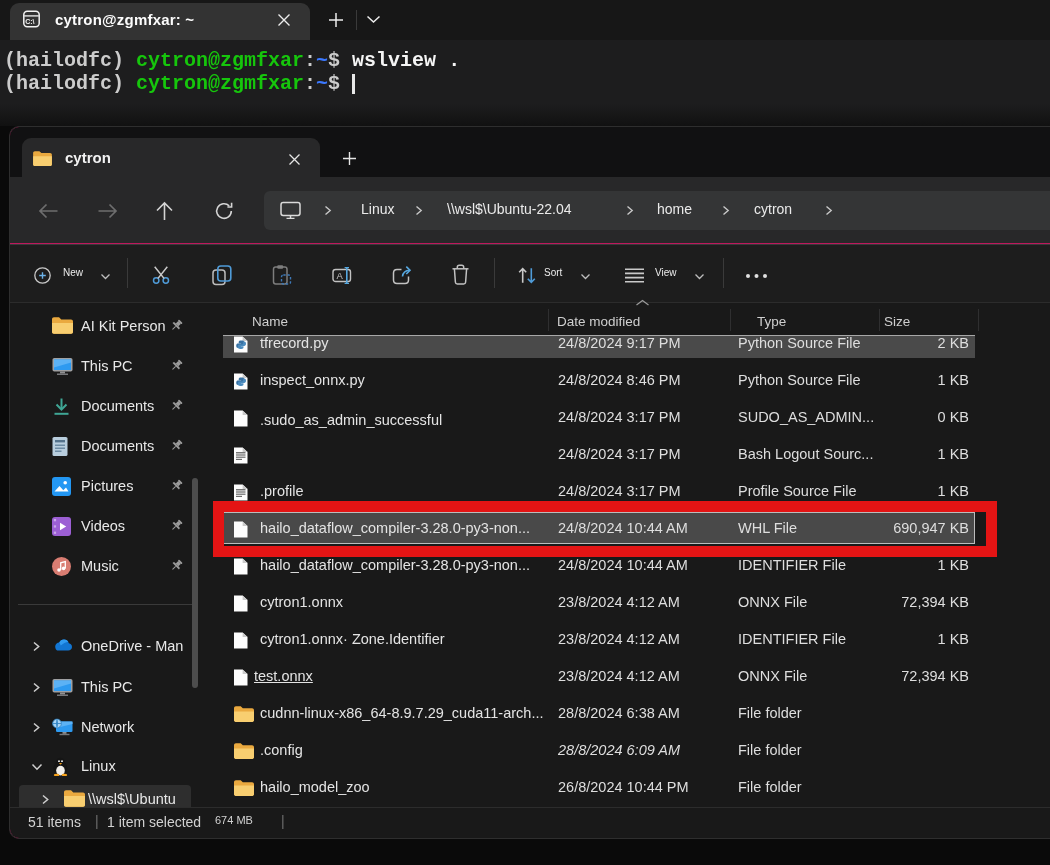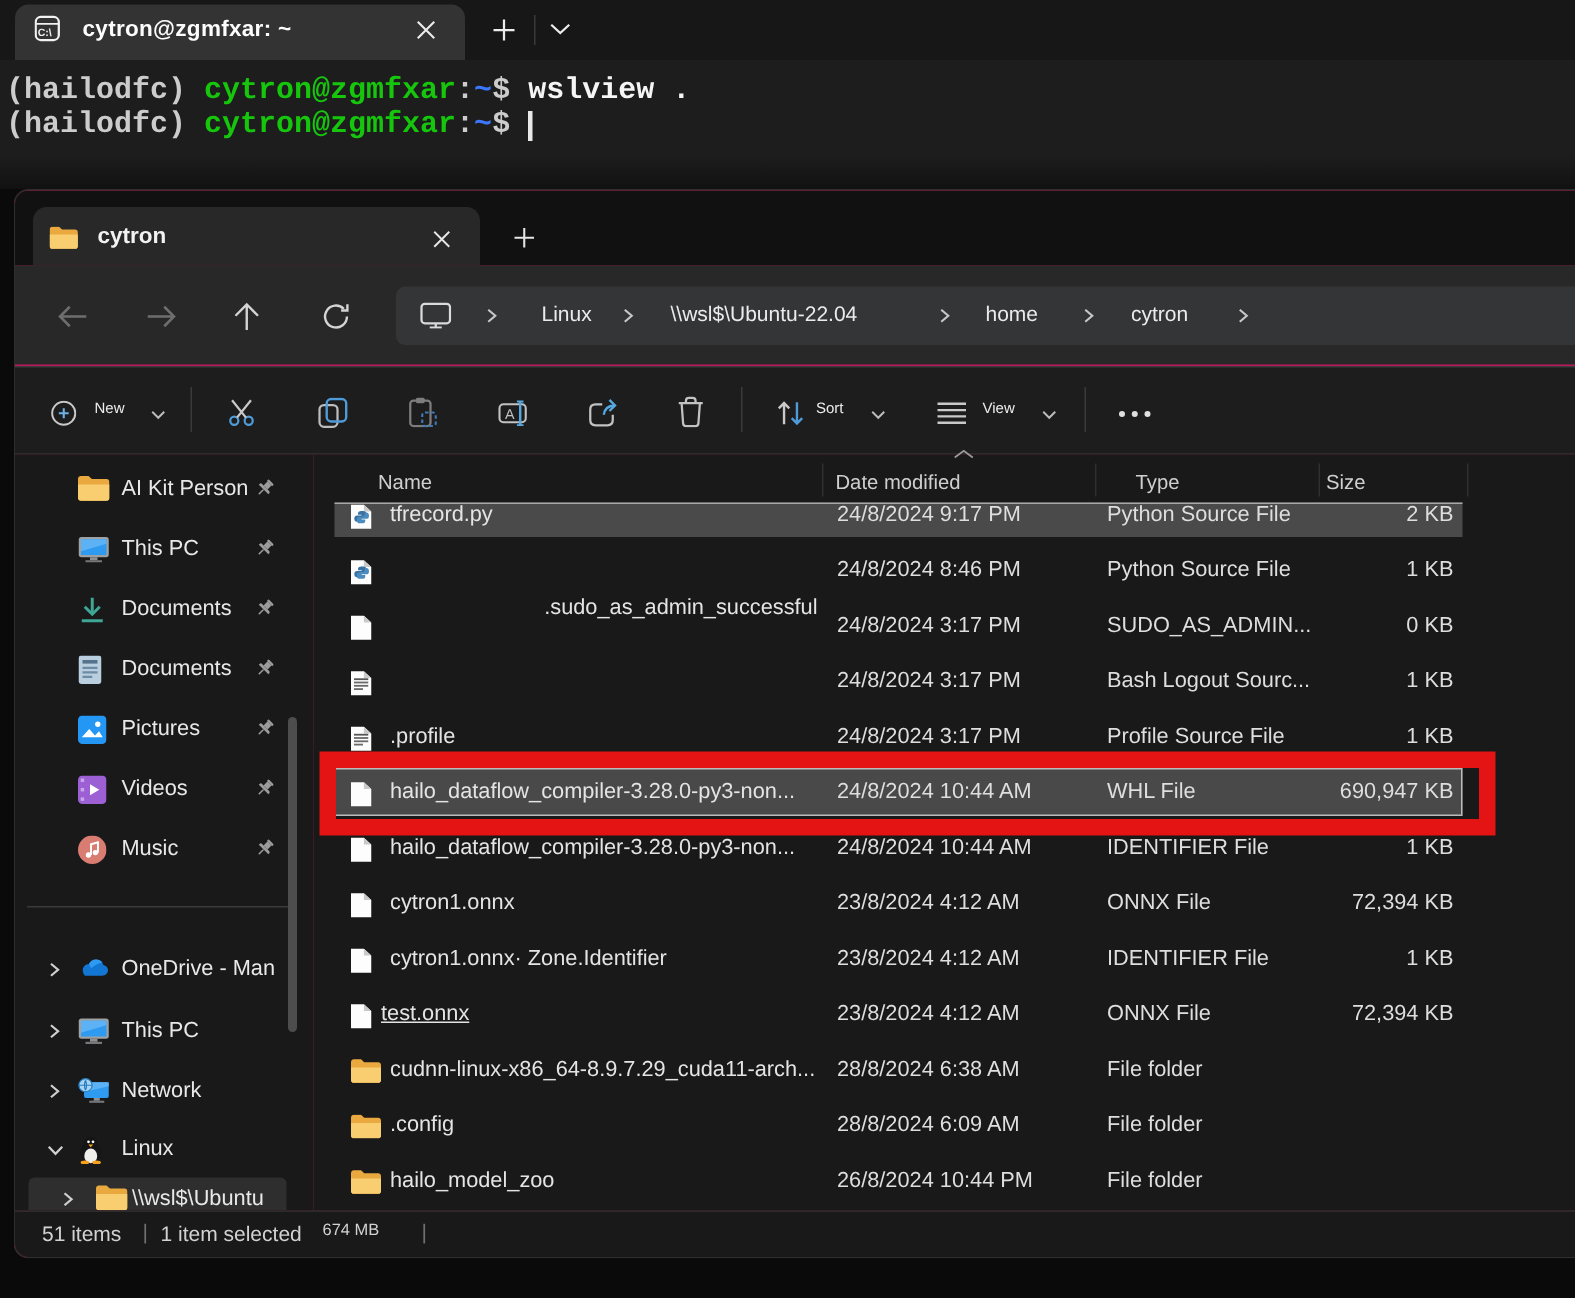--- a/index.html
+++ b/index.html
@@ -490,30 +490,31 @@
   <div class="abs icon-py" style="left:224px;top:246px;">
       <svg width="14" height="17">
         <path d="M0 .5h8.6L13.5 5v11.5H0z" fill="#fdfdfd"></path>
         <path d="M8.6.5L13.5 5H8.6z" fill="#c9c9c9"></path>
         <g>
           <path d="M6.9 4.6c-1.6 0-2.2.7-2.2 1.6v1h2.4v.4H4c-1 0-1.8.6-1.8 2.1 0 1.5.8 2.2 1.8 2.2h1v-1.3c0-.9.8-1.7 1.9-1.7h2c.8 0 1.4-.6 1.4-1.4V6.2c0-.9-.8-1.6-2.2-1.6z" fill="#3871a2"></path>
           <path d="M7.3 12.9c1.6 0 2.2-.7 2.2-1.6v-1H7.1v-.4h3.1c1 0 1.8-.6 1.8-2.1 0-1.5-.8-2.2-1.8-2.2h-1v1.3c0 .9-.8 1.7-1.9 1.7h-2c-.8 0-1.4.6-1.4 1.4v1.3c0 .9.8 1.6 2.2 1.6z" fill="#4b8bbe"></path>
         </g>
       </svg>
     </div>
+  <div class="abs row-name" style="left:250px;top:245px;width:285px;">inspect_onnx.py</div>
   <div class="abs cell" style="left:548px;top:245px;">24/8/2024 8:46 PM</div>
   <div class="abs cell" style="left:728px;top:245px;">Python Source File</div>
   <div class="abs cell" style="left:850px;top:245px;width:109px;text-align:right;">1 KB</div>
   <div class="abs icon-blank" style="left:224px;top:283px;">
       <svg width="14" height="17">
         <path d="M0 .5h8.6L13.5 5v11.5H0z" fill="#fdfdfd"></path>
         <path d="M8.6.5L13.5 5H8.6z" fill="#c9c9c9"></path>
       </svg>
     </div>
-  <div class="abs row-name" style="left:250px;top:270px;width:285px;text-align:right;">.sudo_as_admin_successful</div>
+  <div class="abs row-name" style="left:250px;top:285px;width:285px;">.sudo_as_admin_successful</div>
   <div class="abs cell" style="left:548px;top:282px;">24/8/2024 3:17 PM</div>
   <div class="abs cell" style="left:728px;top:282px;">SUDO_AS_ADMIN...</div>
   <div class="abs cell" style="left:850px;top:282px;width:109px;text-align:right;">0 KB</div>
   <div class="abs icon-doc" style="left:224px;top:320px;">
       <svg width="14" height="17">
         <path d="M0 .5h8.6L13.5 5v11.5H0z" fill="#fdfdfd"></path>
         <path d="M8.6.5L13.5 5H8.6z" fill="#c9c9c9"></path>
         <rect x="2" y="5.2" width="9.5" height="1.2" fill="#555"></rect>
         <rect x="2" y="7.4" width="9.5" height="1.2" fill="#6a6a6a"></rect>
         <rect x="2" y="9.6" width="9.5" height="1.2" fill="#6a6a6a"></rect>
@@ -596,21 +597,21 @@
   <div class="abs row-name" style="left:250px;top:578px;width:285px;">cudnn-linux-x86_64-8.9.7.29_cuda11-arch...</div>
   <div class="abs cell" style="left:548px;top:578px;">28/8/2024 6:38 AM</div>
   <div class="abs cell" style="left:728px;top:578px;">File folder</div>
   <div class="abs icon-folder" style="left:224px;top:616px;">
       <svg width="20" height="16" viewBox="0 0 20 16">
         <path d="M0 2.2C0 1 .8.2 1.9.2h4.8l2.1 2h9.3c1.1 0 1.9.8 1.9 1.9V14c0 1.1-.8 1.9-1.9 1.9H1.9C.8 15.9 0 15.1 0 14z" fill="#eaa93f"></path>
         <path d="M0 5.6h20V14c0 1.1-.8 1.9-1.9 1.9H1.9C.8 15.9 0 15.1 0 14z" fill="#f8ce70"></path>
       </svg>
     </div>
   <div class="abs row-name" style="left:250px;top:615px;width:285px;">.config</div>
-  <div class="abs cell" style="left:548px;top:615px;">28/8/2024 6:09 AM</div>
+  <div class="abs cell" style="left:548px;top:615px;font-style:italic;">28/8/2024 6:09 AM</div>
   <div class="abs cell" style="left:728px;top:615px;">File folder</div>
   <div class="abs icon-folder" style="left:224px;top:653px;">
       <svg width="20" height="16" viewBox="0 0 20 16">
         <path d="M0 2.2C0 1 .8.2 1.9.2h4.8l2.1 2h9.3c1.1 0 1.9.8 1.9 1.9V14c0 1.1-.8 1.9-1.9 1.9H1.9C.8 15.9 0 15.1 0 14z" fill="#eaa93f"></path>
         <path d="M0 5.6h20V14c0 1.1-.8 1.9-1.9 1.9H1.9C.8 15.9 0 15.1 0 14z" fill="#f8ce70"></path>
       </svg>
     </div>
   <div class="abs row-name" style="left:250px;top:652px;width:285px;">hailo_model_zoo</div>
   <div class="abs cell" style="left:548px;top:652px;">26/8/2024 10:44 PM</div>
   <div class="abs cell" style="left:728px;top:652px;">File folder</div>

